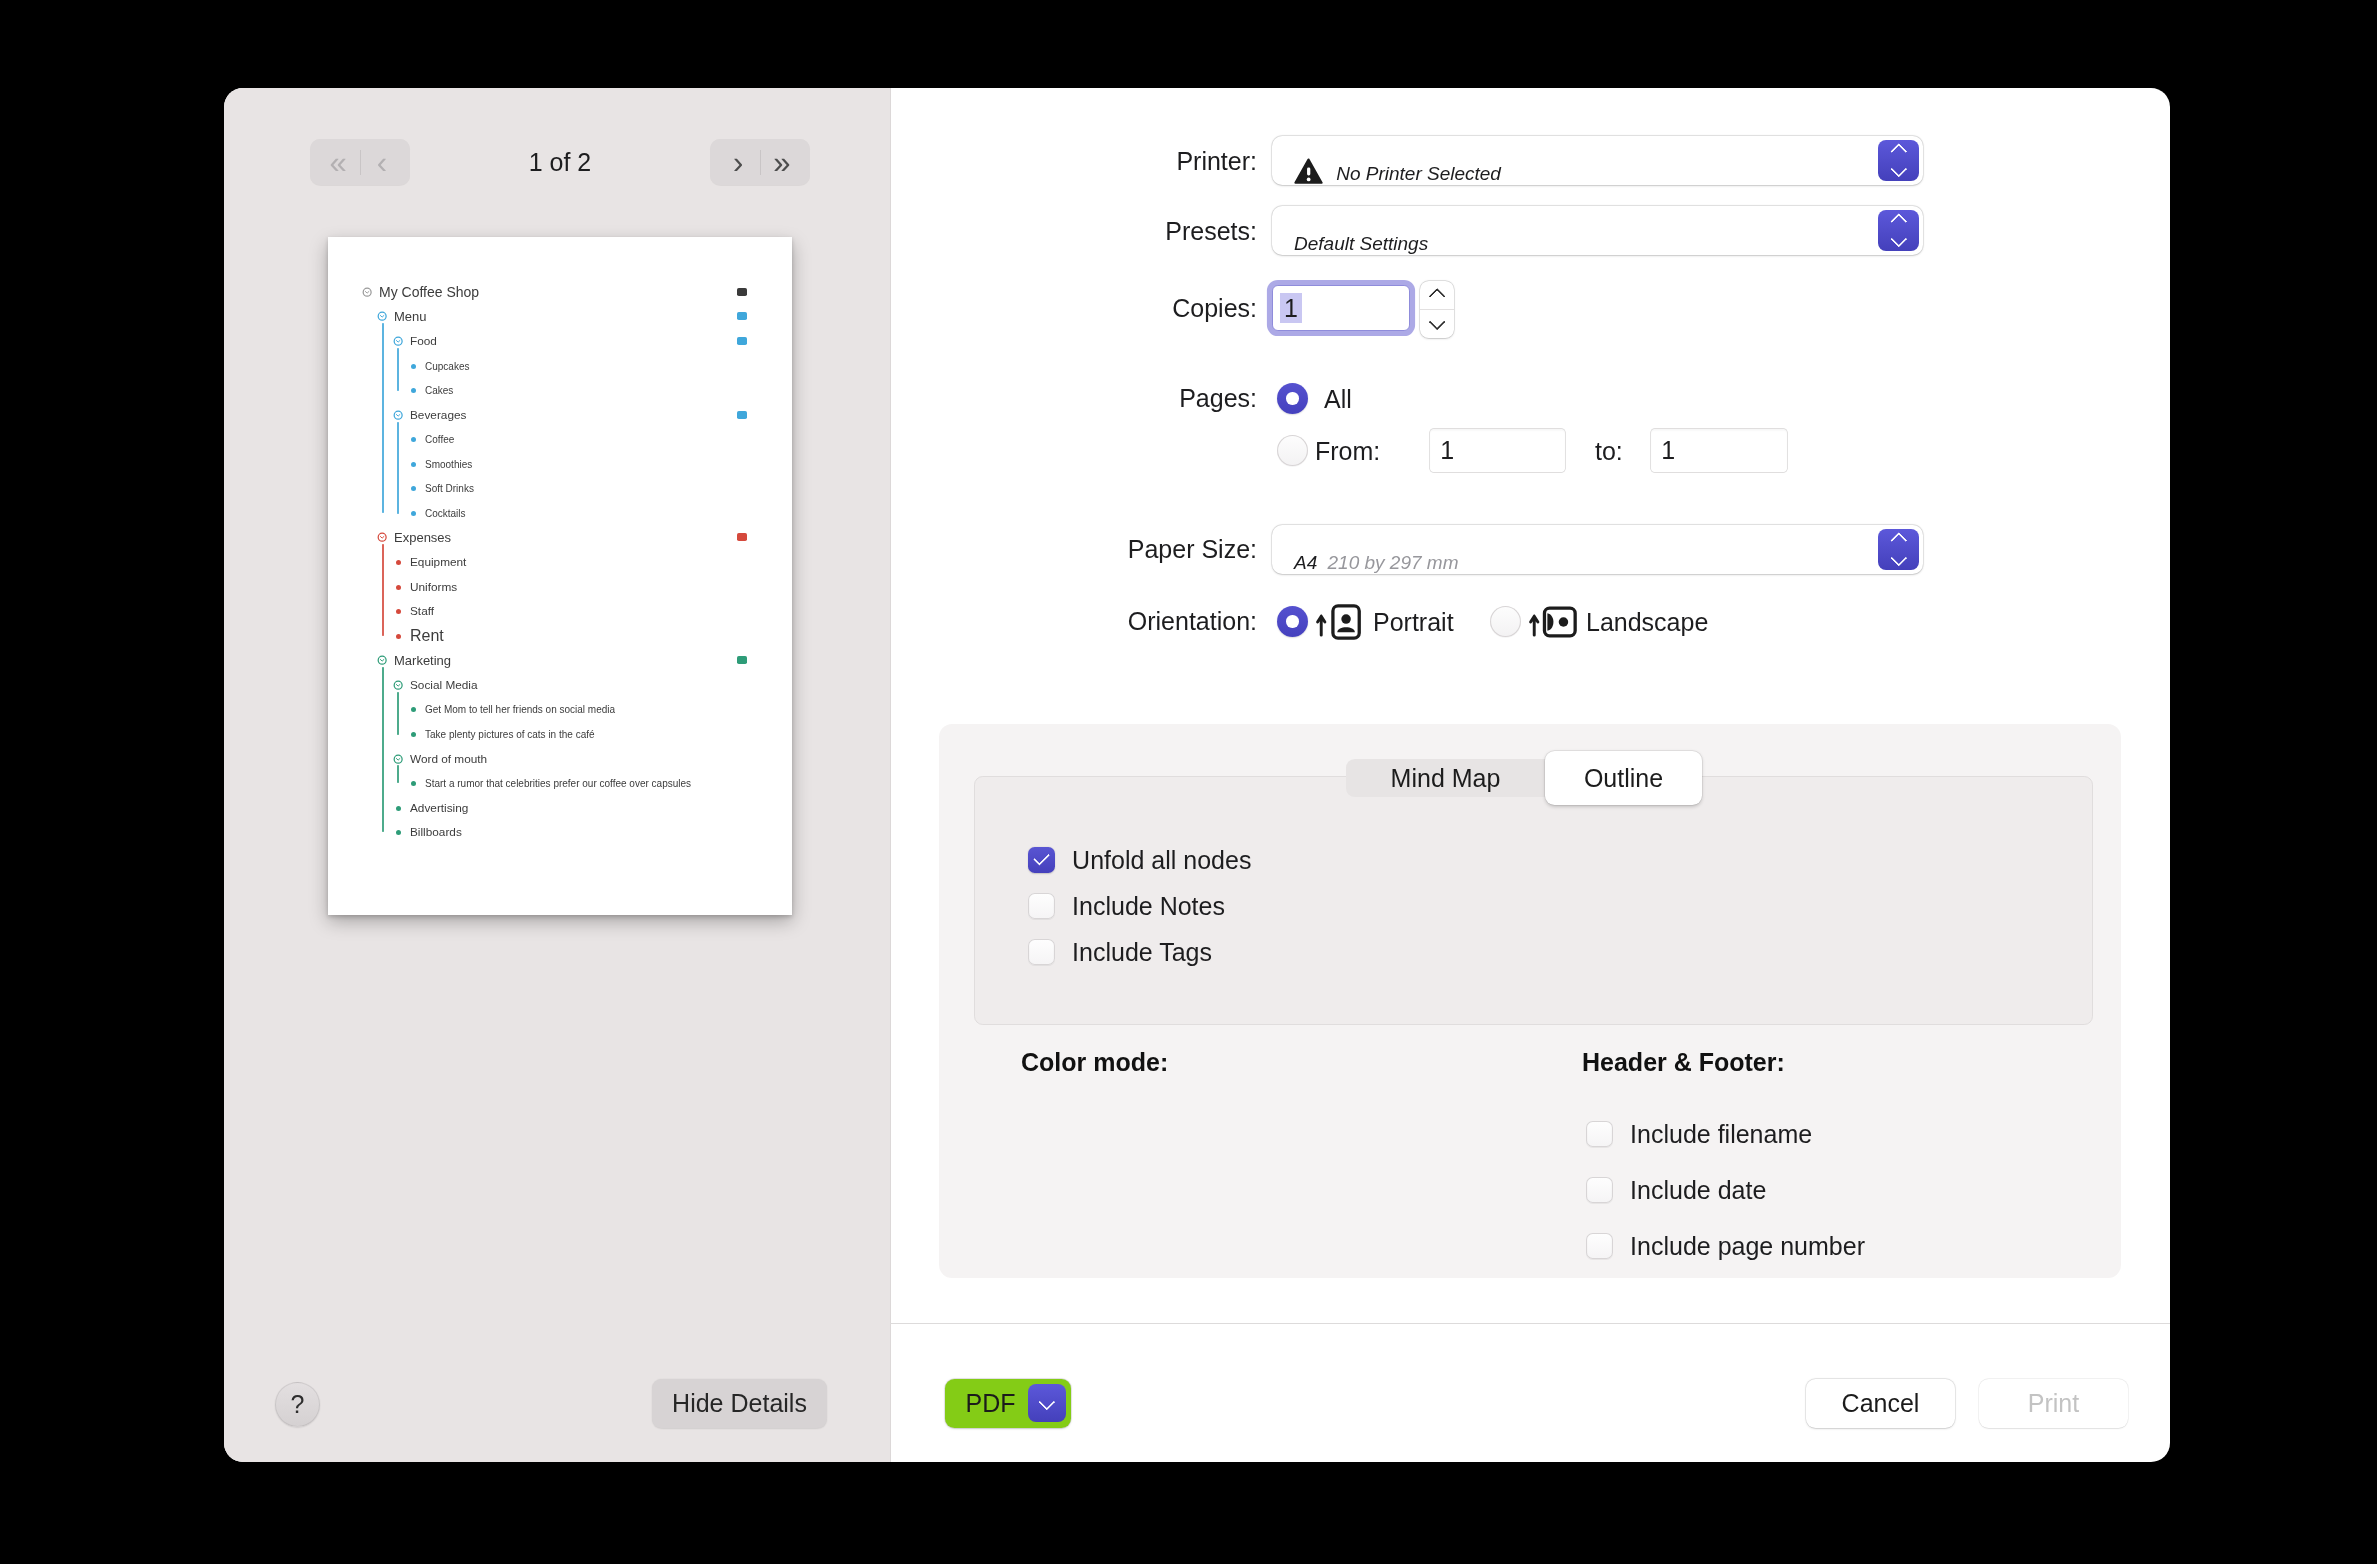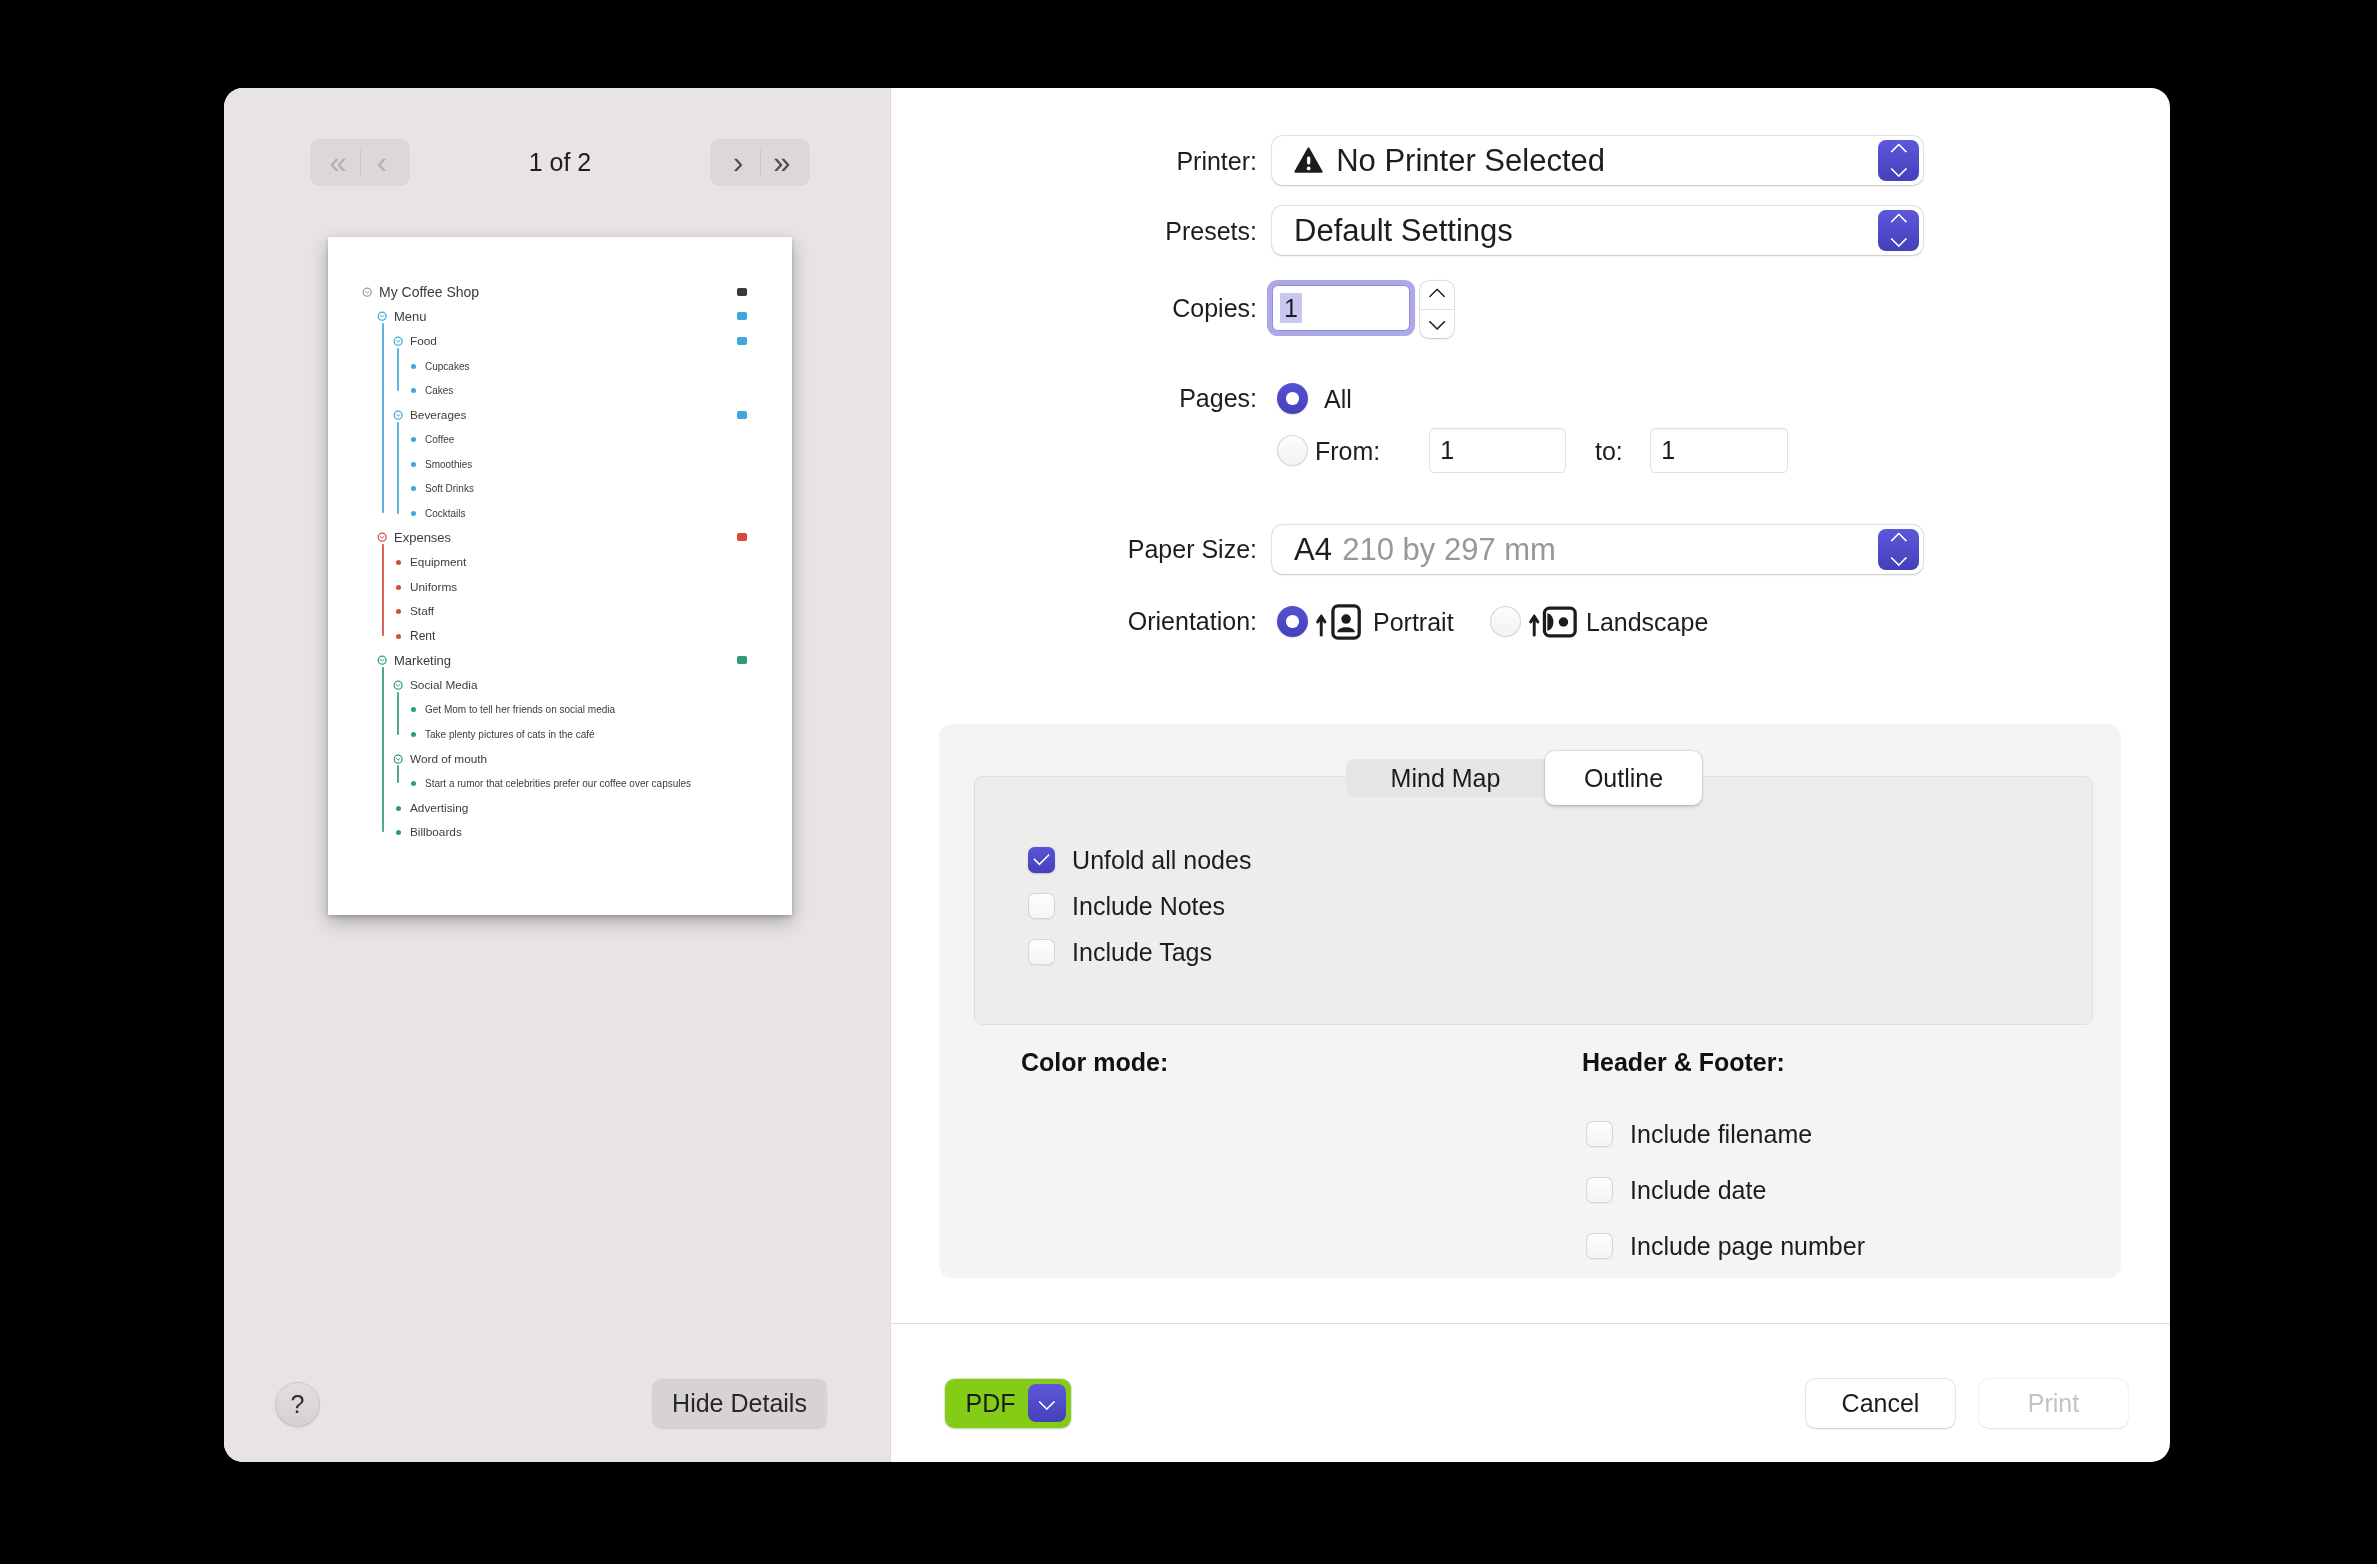--- a/index.html
+++ b/index.html
@@ -17,21 +17,21 @@
   .pv-marker{position:absolute;width:10.3px;height:10.3px;display:flex;align-items:center;justify-content:center;}
   .pv-marker.leaf::before{content:"";width:5.1px;height:5.1px;border-radius:50%;background:currentColor;}
   .pv-marker svg{width:10.3px;height:10.3px;display:block;}
   .pv-text{color:#3C3C3C;}
   .pv-icon{position:absolute;left:409px;width:10.3px;height:8px;border-radius:1.8px;}
   .pv-rail{position:absolute;width:1.5px;border-radius:0.7px;opacity:.85;}
   .help-btn{position:absolute;left:51px;top:1294px;width:43px;height:43px;border-radius:50%;background:linear-gradient(#E3DFE0,#D5D1D2);border:0.7px solid rgba(0,0,0,0.08);box-shadow:0 0.7px 1.5px rgba(0,0,0,0.12);font-size:25px;color:#2e2e2e;display:flex;align-items:center;justify-content:center;}
   .hide-details{position:absolute;left:428px;top:1291px;width:175px;height:49px;border-radius:9.6px;background:#D7D3D4;box-shadow:0 0.7px 1.5px rgba(0,0,0,0.10);font-size:25px;color:#262626;display:flex;align-items:center;justify-content:center;}
   
   .form-label{position:absolute;left:739px;width:294px;text-align:right;font-size:25px;color:#1d1d1f;line-height:29px;}
-  .popup{position:absolute;height:49px;background:#fff;border-radius:10.3px;box-shadow:0 0 0 0.7px rgba(0,0,0,0.10),0 0.7px 2.2px rgba(0,0,0,0.16);display:flex;align-items:center;font-size:31px;color:#1d1d1f;padding-left:22px;box-sizing:border-box;}
+  .popup{position:absolute;height:49px;background:#fff;border-radius:10.3px;box-shadow:0 0 0 0.7px rgba(0,0,0,0.10),0 0.7px 2.2px rgba(0,0,0,0.16);display:flex;align-items:flex-end;font-size:19px;color:#1d1d1f;padding-left:22px;box-sizing:border-box;font-style:italic;}
   .popup .cap{position:absolute;right:3.7px;top:3.7px;bottom:3.7px;width:41px;border-radius:8px;background:linear-gradient(180deg,var(--accent_light,#5C58DA),var(--accent_dark,#4440BB));display:flex;flex-direction:column;align-items:center;justify-content:center;gap:5.1px;}
   .chev{width:9.6px;height:9.6px;border-right:2.6px solid #fff;border-bottom:2.6px solid #fff;border-radius:0.7px;}
   .chev.up{transform:rotate(-135deg);margin-top:2.9px;}
   .chev.down{transform:rotate(45deg);margin-bottom:2.9px;}
   .popup .detail{color:#97979C;margin-left:10.3px;}
   .warn{width:29px;height:27px;margin-right:13.2px;flex:0 0 auto;}
   .field{position:absolute;background:#fff;font-size:25px;color:#1d1d1f;display:flex;align-items:center;padding-left:10.3px;box-sizing:border-box;}
   .field.plain{height:43px;border-radius:3.7px;box-shadow:0 0 0 0.7px #D6D4D4,inset 0 1.5px 1.5px rgba(0,0,0,0.04);}
   .field.focused{height:46px;border:1.5px solid #8F8CDB;border-radius:5.9px;box-shadow:0 0 0 5.1px var(--focus_ring,#ACA9E6);}
   .sel-text{background:var(--selection,#C9C7F2);padding:0.7px 3.7px;margin-left:-2.9px;}
@@ -168,21 +168,21 @@
             <div class="pv-row" style="top: 338px; height: 24.6px;">
               <span class="pv-marker leaf" style="left: 65px; color: rgb(213, 73, 60);"></span>
               <span class="pv-text" style="margin-left: 82px; font-size: 11.8px;">Uniforms</span>
             </div>
             <div class="pv-row" style="top: 362px; height: 24.6px;">
               <span class="pv-marker leaf" style="left: 65px; color: rgb(213, 73, 60);"></span>
               <span class="pv-text" style="margin-left: 82px; font-size: 11.8px;">Staff</span>
             </div>
             <div class="pv-row" style="top: 387px; height: 24.6px;">
               <span class="pv-marker leaf" style="left: 65px; color: rgb(213, 73, 60);"></span>
-              <span class="pv-text" style="margin-left: 82px; font-size: 12px;">Rent</span>
+              <span class="pv-text" style="margin-left: 82px; font-size: 16px;">Rent</span>
             </div>
             <div class="pv-row" style="top: 411px; height: 24.6px;">
               <span class="pv-marker parent" style="left: 49px; color: rgb(46, 156, 120);">
                 <svg viewBox="0 0 14 14">
                   <circle cx="7" cy="7" r="5.4" fill="#fff" stroke="currentColor" stroke-width="1.7"></circle>
                   <path d="M4.6 6.1 L7 8.3 L9.4 6.1" fill="none" stroke="currentColor" stroke-width="1.3" stroke-linecap="round"></path>
                 </svg>
               </span>
               <span class="pv-text" style="margin-left: 66px; font-size: 13px;">Marketing</span>
               <span class="pv-icon" style="background: rgb(46, 156, 120);"></span>

